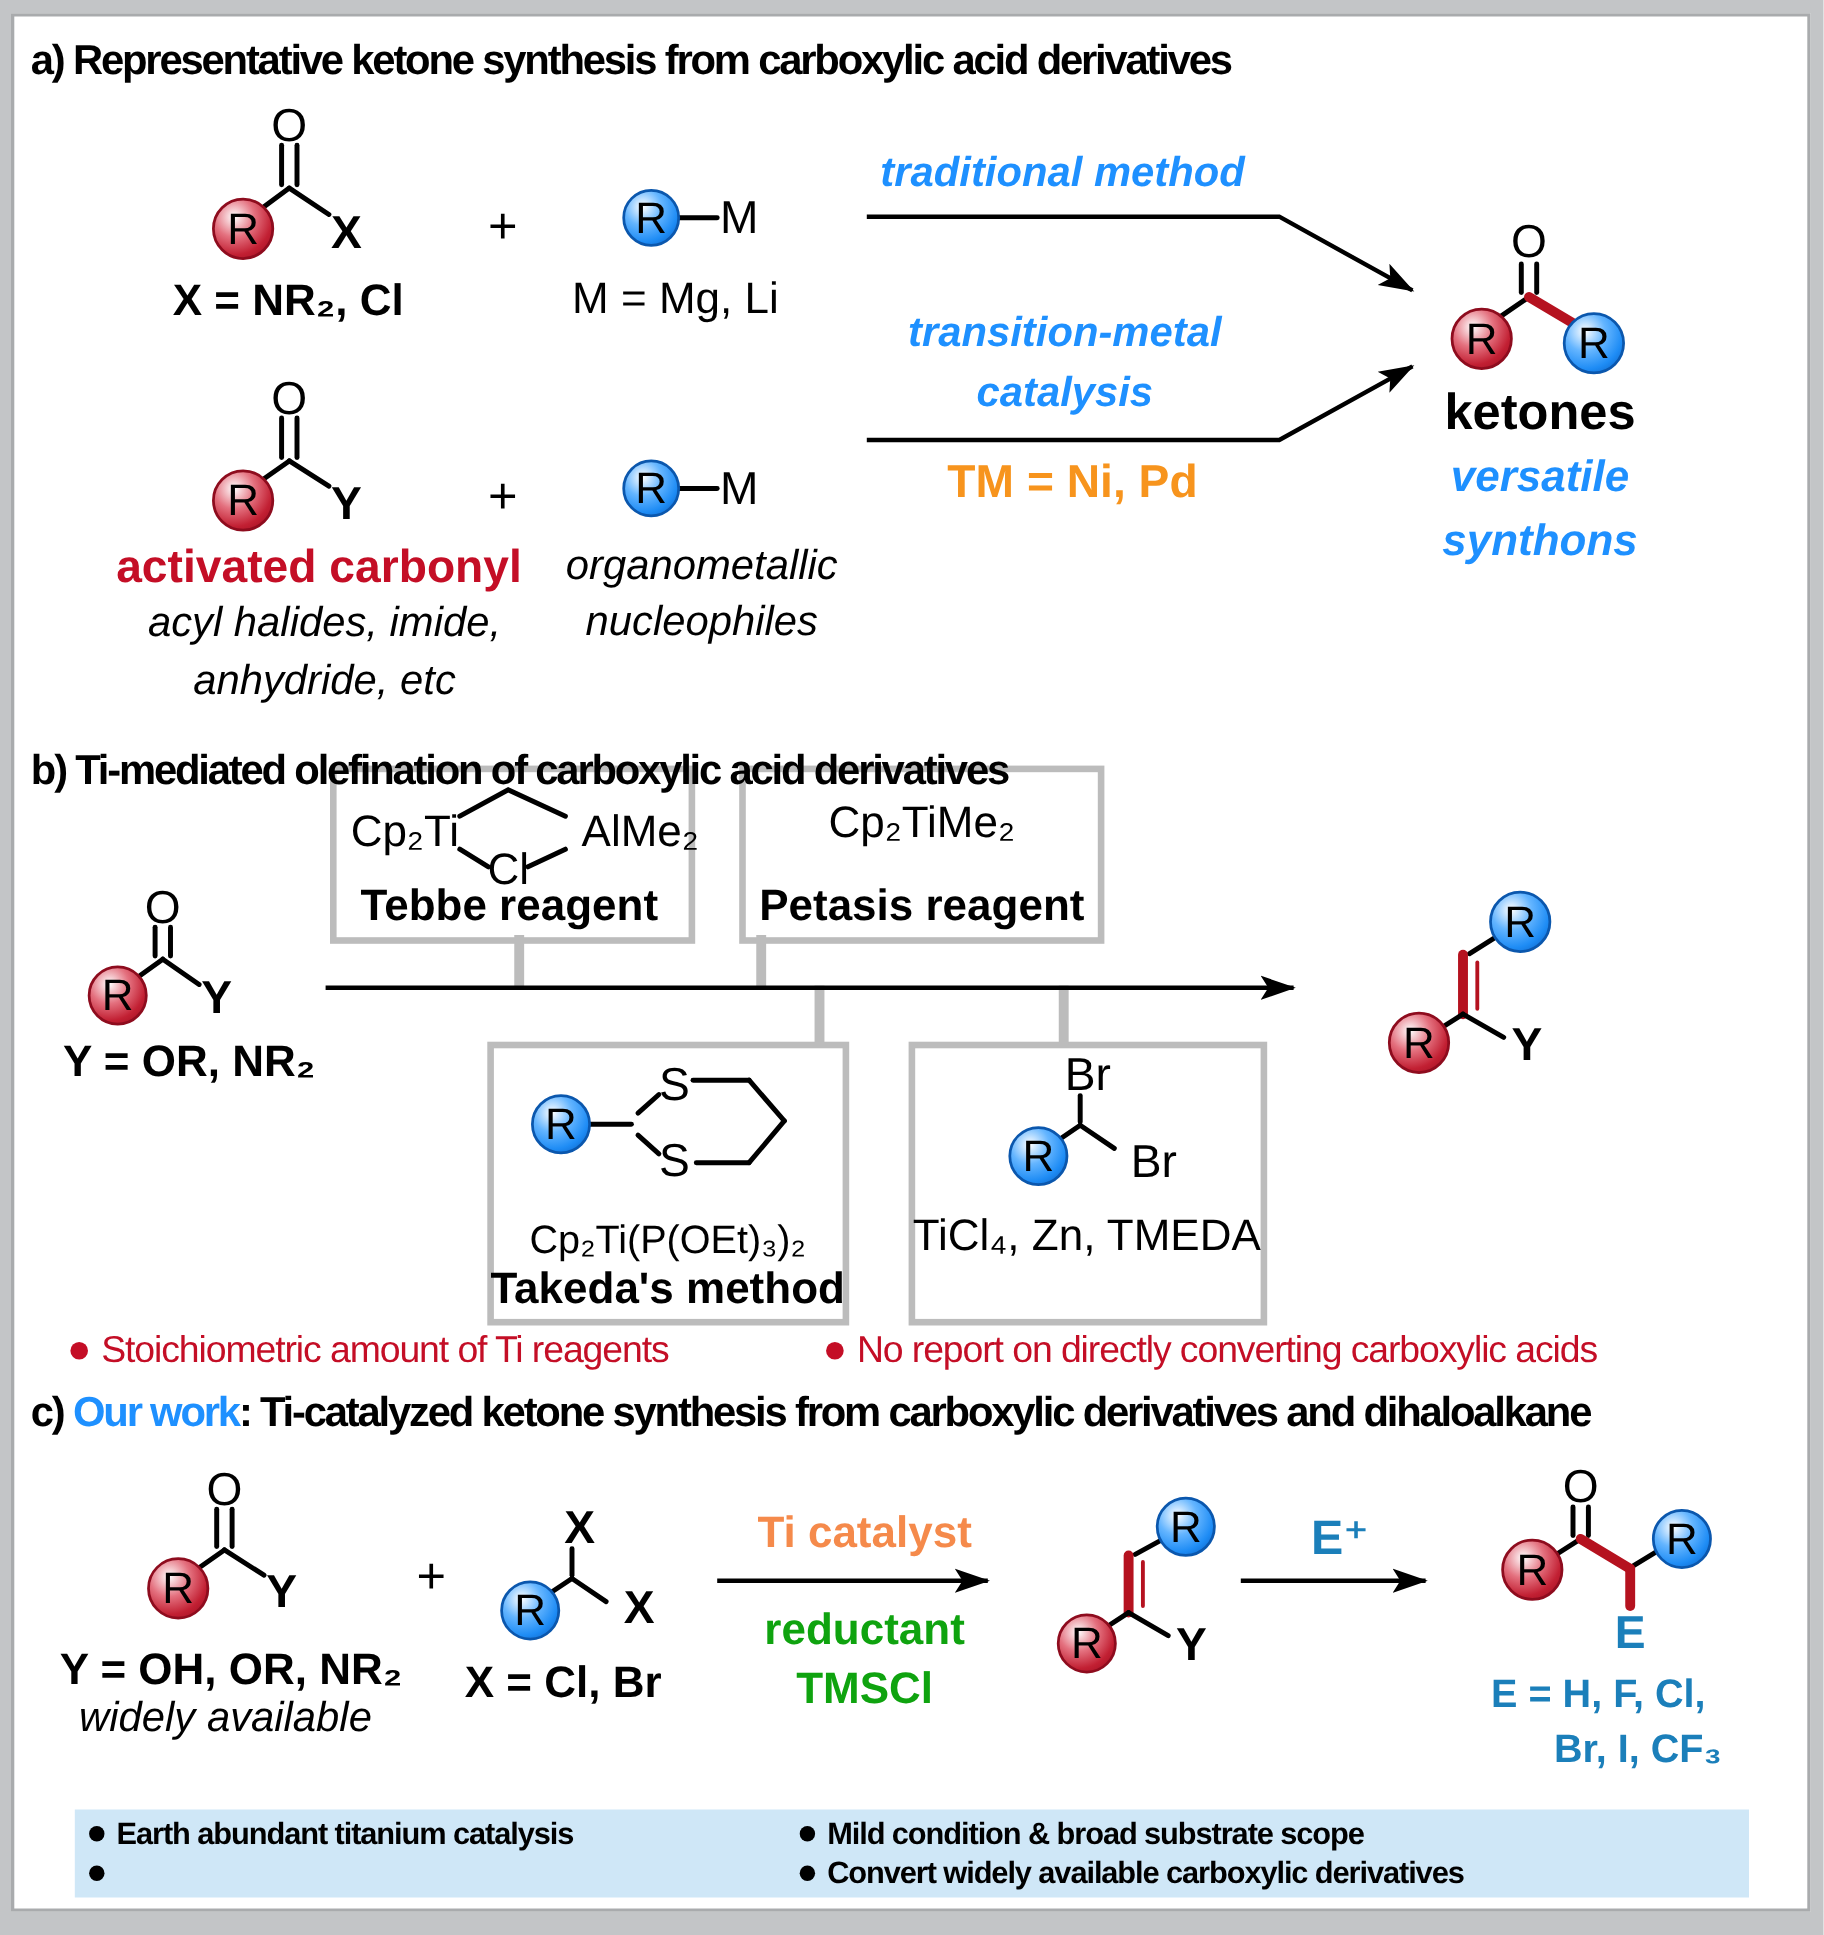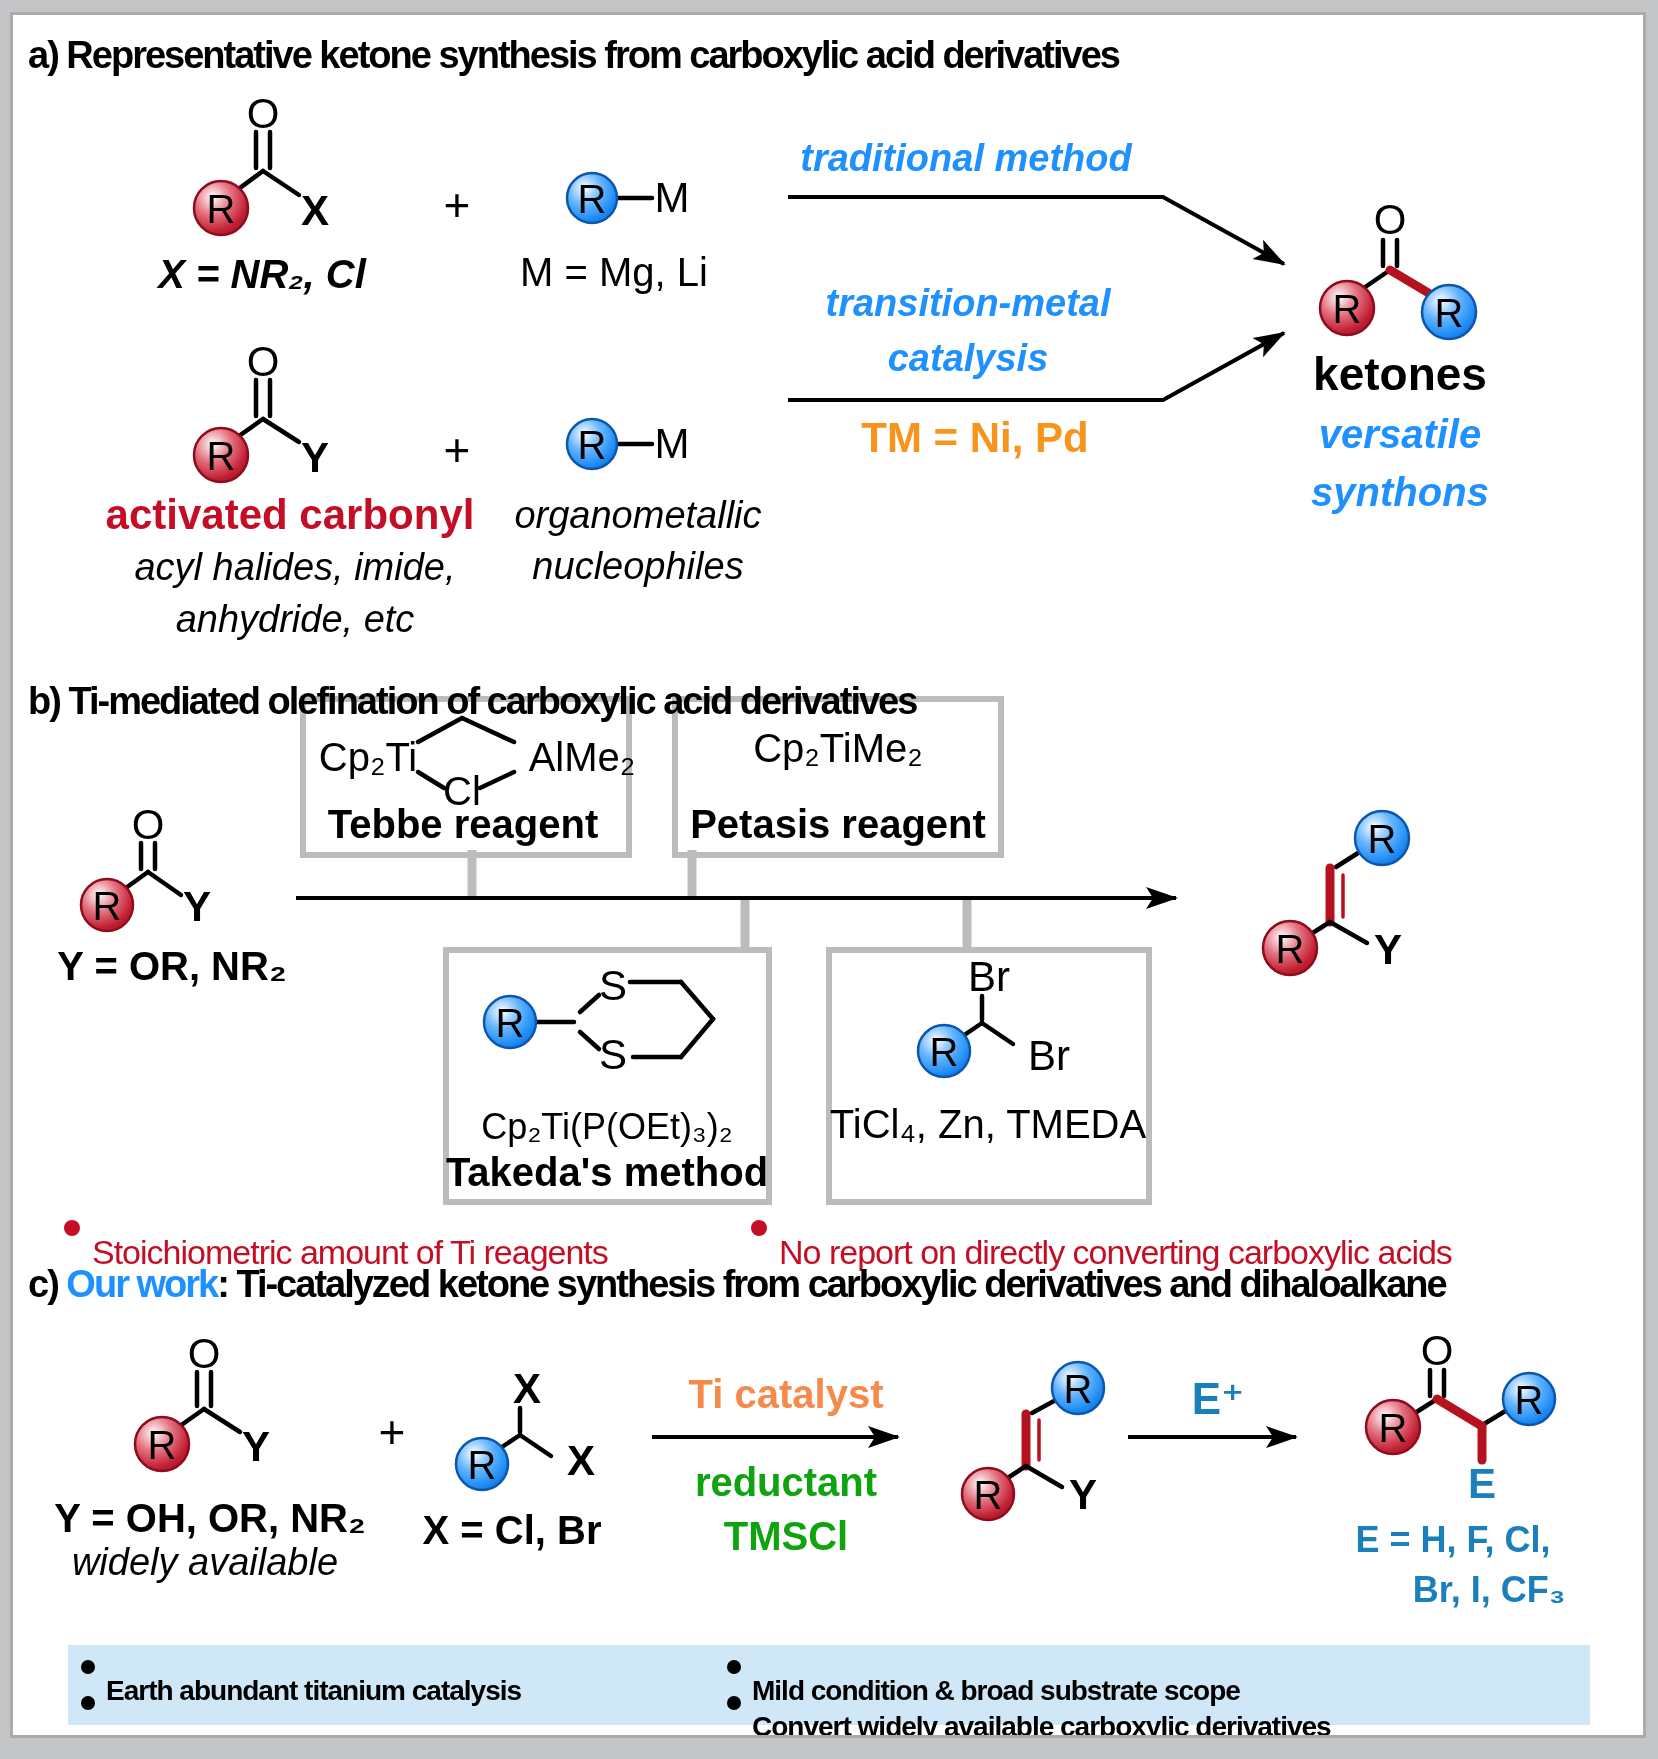--- a/index.html
+++ b/index.html
@@ -2,21 +2,21 @@
 <html><head>
 <meta charset="utf-8">
 <style>
   html,body{margin:0;padding:0;background:#ffffff;}
   .page{position:relative;width:1658px;height:1759px;background:#ffffff;overflow:hidden;
         font-family:"Liberation Sans","DejaVu Sans",sans-serif;}
   .frame{position:absolute;inset:0;border:12px solid #c3c5c7;border-bottom-width:21px;border-left-width:10px;
          box-shadow:inset 0 0 0 3px #a9abad;pointer-events:none;z-index:6;}
   svg.art{position:absolute;left:0;top:0;z-index:2;}
   .lbl{position:absolute;transform:translate(-50%,-50%);white-space:nowrap;color:#000;z-index:3;}
-  .lbl-l{position:absolute;transform:translateY(-50%);white-space:nowrap;color:#000;z-index:3;margin-top:24px;}
+  .lbl-l{position:absolute;transform:translateY(-50%);white-space:nowrap;color:#000;z-index:3;}
   .title{position:absolute;font-size:38px;font-weight:bold;letter-spacing:-2px;white-space:nowrap;color:#000;z-index:3;}
   .atom{font-size:42px;}
   .atom-b{font-size:42px;font-weight:bold;}
   .rlbl{font-size:40px;}
   .sub-lbl{font-size:40px;font-weight:bold;}
   .note{font-size:38px;font-style:italic;}
   .method{font-size:38px;font-weight:bold;font-style:italic;color:#1e90ff;}
   .bigname{font-size:46px;font-weight:bold;}
   .formula{font-size:40px;}
   .formula-s{font-size:36px;}
@@ -200,21 +200,21 @@
     <circle cx="88" cy="1667" r="7" fill="#000"></circle>
     <circle cx="88" cy="1703" r="7" fill="#000"></circle>
     <circle cx="734" cy="1667" r="7" fill="#000"></circle>
     <circle cx="734" cy="1703" r="7" fill="#000"></circle>
   </svg>
 
   <div class="title" style="left:28px;top:34px;">a) Representative ketone synthesis from carboxylic acid derivatives</div>
   <span class="lbl atom" style="left:263px;top:114px;">O</span>
   <span class="lbl rlbl" style="left:221px;top:209px;">R</span>
   <span class="lbl atom-b" style="left:315px;top:211px;">X</span>
-  <span class="lbl sub-lbl" style="left:262px;top:274px;font-style:italic;">X = NR₂, Cl</span>
+  <span class="lbl sub-lbl" style="left:262px;top:274px;">X = NR₂, Cl</span>
   <span class="lbl" style="left:457px;top:205px;font-size:46px;">+</span>
   <span class="lbl rlbl" style="left:592px;top:199px;">R</span>
   <span class="lbl atom" style="left:672px;top:198px;">M</span>
   <span class="lbl formula" style="left:614px;top:272px;">M = Mg, Li</span>
   <span class="lbl method" style="left:966px;top:158px;">traditional method</span>
   <span class="lbl atom" style="left:263px;top:362px;">O</span>
   <span class="lbl rlbl" style="left:221px;top:456px;">R</span>
   <span class="lbl atom-b" style="left:315px;top:458px;">Y</span>
   <span class="lbl sub-lbl darkred" style="left:290px;top:515px;font-size:42px;">activated carbonyl</span>
   <span class="lbl note" style="left:295px;top:567px;">acyl halides, imide,</span>

